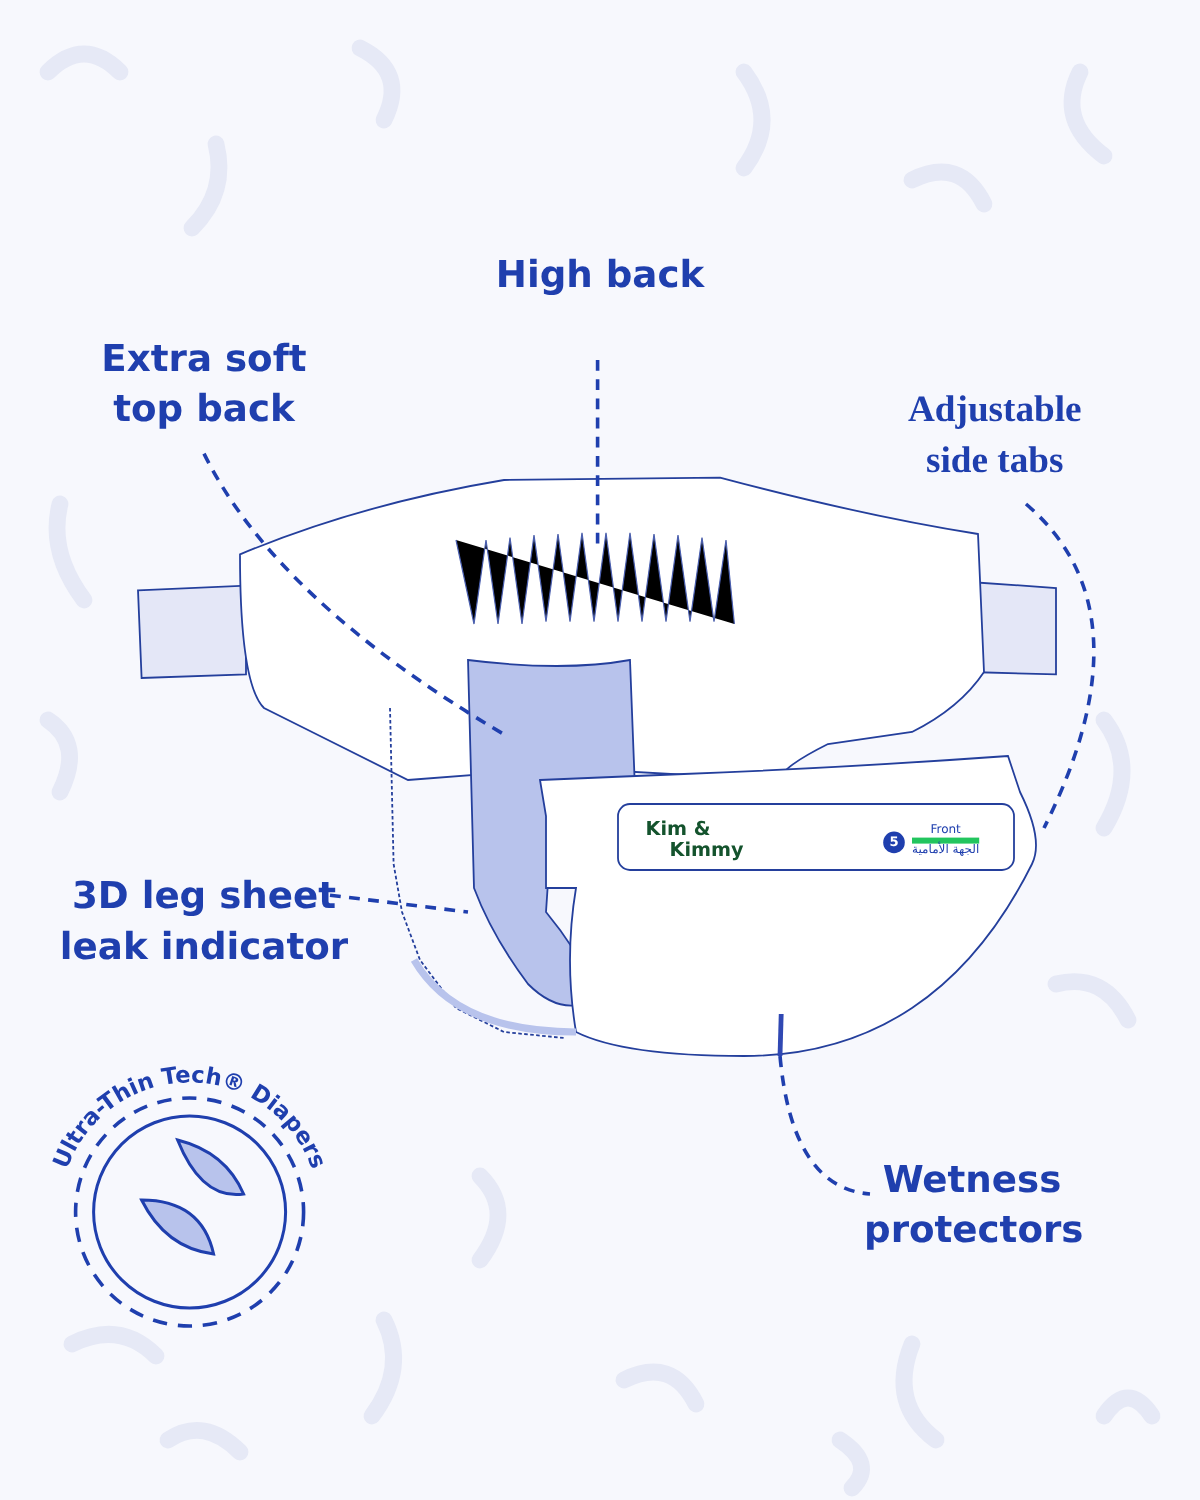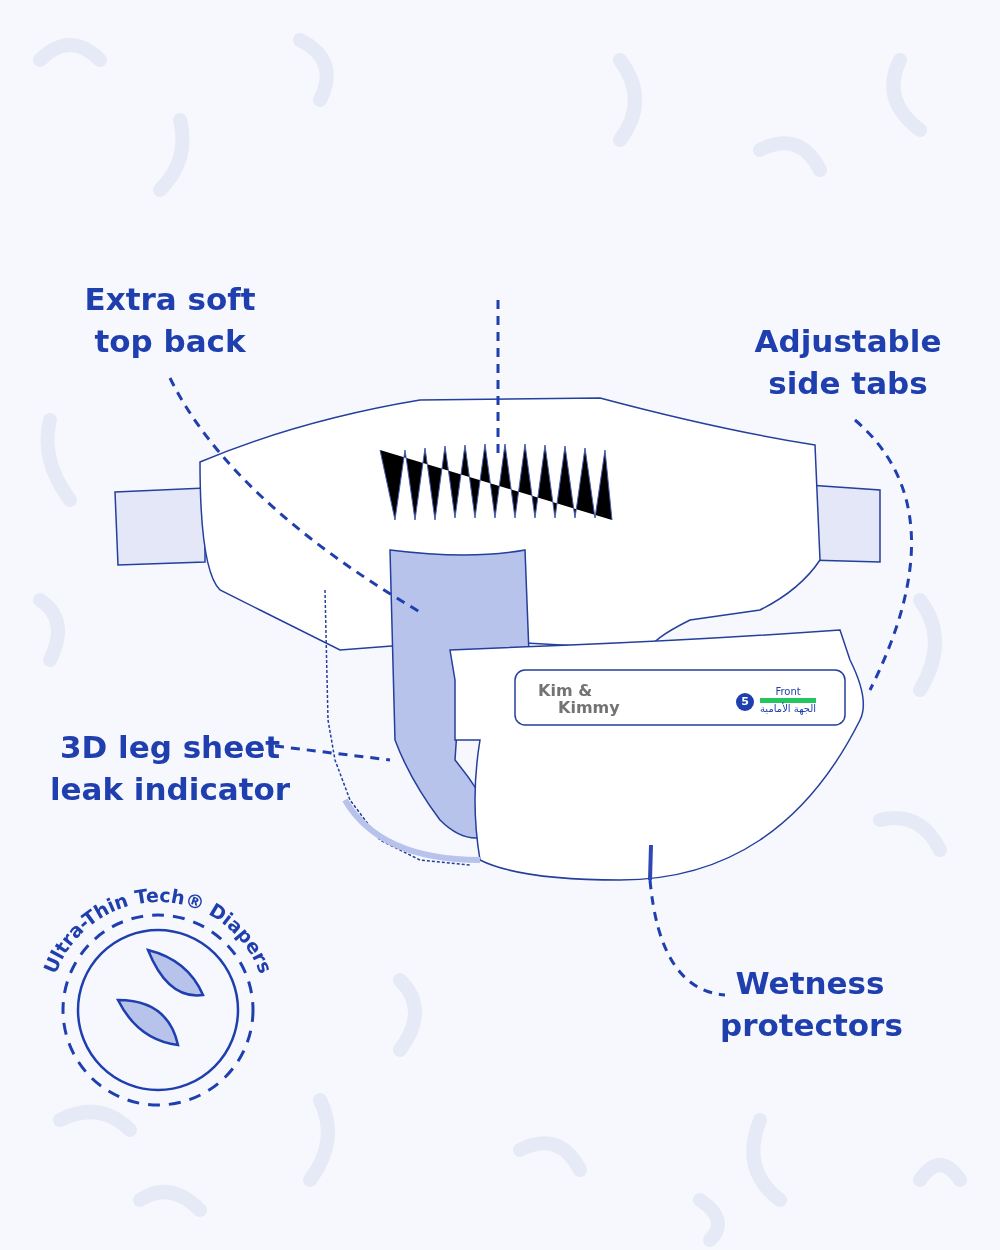--- a/index.html
+++ b/index.html
@@ -71,39 +71,40 @@
     <path d="M-10 -60 Q30 -50 45 -15 Q10 -10 -10 -60 Z" fill="#b8c3ec" stroke="#1f3fae" stroke-width="2.5"></path>
     <path d="M-40 -10 Q10 -10 20 35 Q-20 30 -40 -10 Z" fill="#b8c3ec" stroke="#1f3fae" stroke-width="2.5"></path>
     <path id="badgeArc" d="M-108 0 A108 108 0 0 1 108 0" fill="none"></path>
     <text font-family="DejaVu Sans, sans-serif" font-weight="bold" font-size="19" fill="#1f3fae">
       <textPath href="#badgeArc" startOffset="50%" text-anchor="middle">Ultra-Thin Tech® Diapers</textPath>
     </text>
   </g>
 </svg>
 
 <div class="label" style="left:375px;top:208px;width:250px;">
+  <div>High back</div>
 </div>
 <div class="label" style="left:60px;top:278px;width:220px;">
   <div>Extra soft</div>
   <div>top back</div>
 </div>
-<div class="label" style="left:743px;top:320px;width:210px;">
+<div class="label" style="left:724px;top:320px;width:210px;font-family:Liberation Serif, serif;">
   <div>Adjustable</div>
   <div>side tabs</div>
 </div>
 <div class="label" style="left:25px;top:726px;width:290px;">
   <div>3D leg sheet</div>
   <div>leak indicator</div>
 </div>
 <div class="label" style="left:720px;top:962px;width:180px;">
   <div>Wetness</div>
   <div>protectors</div>
 </div>
 
-<div style="position:absolute;left:538px;top:682px;color:#737373;font-weight:bold;font-size:16px;line-height:17px;">
+<div style="position:absolute;left:538px;top:682px;color:#14532d;font-weight:bold;font-size:16px;line-height:17px;">
   <div>Kim &amp;</div>
   <div style="padding-left:20px">Kimmy</div>
 </div>
 <div style="position:absolute;left:736px;top:693px;width:18px;height:18px;border-radius:50%;background:#1f3fae;color:#fff;font-size:11px;font-weight:bold;text-align:center;line-height:18px;">5</div>
 <div style="position:absolute;left:760px;top:686px;color:#1f3fae;font-size:10px;text-align:center;line-height:12px;">
   <div style="border-bottom:5px solid #22c55e">Front</div>
   <div>الجهة الأمامية</div>
 </div>
 
 </body></html>

